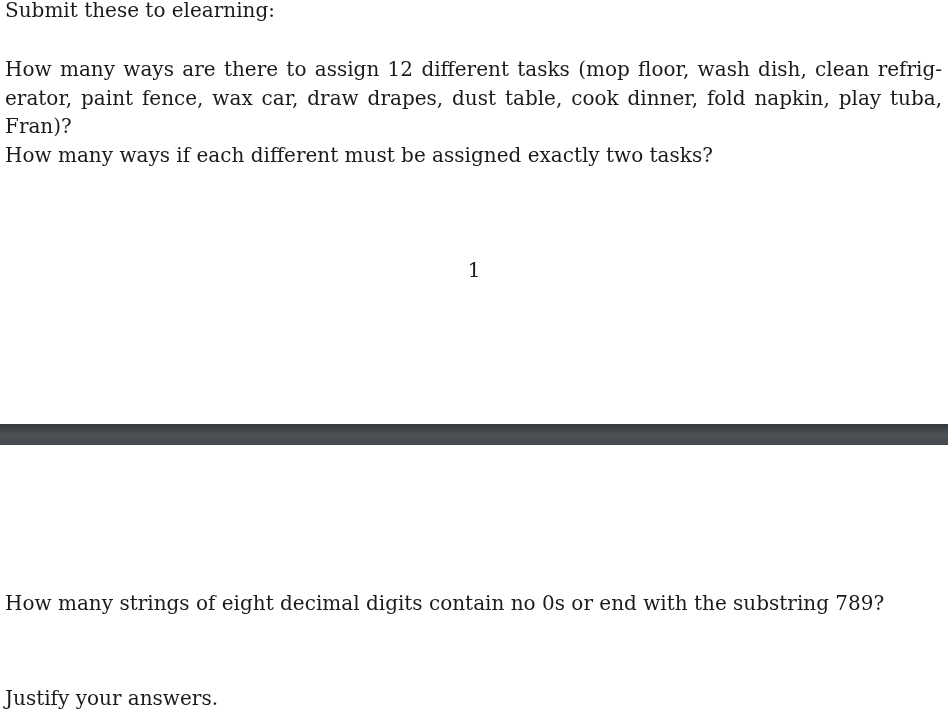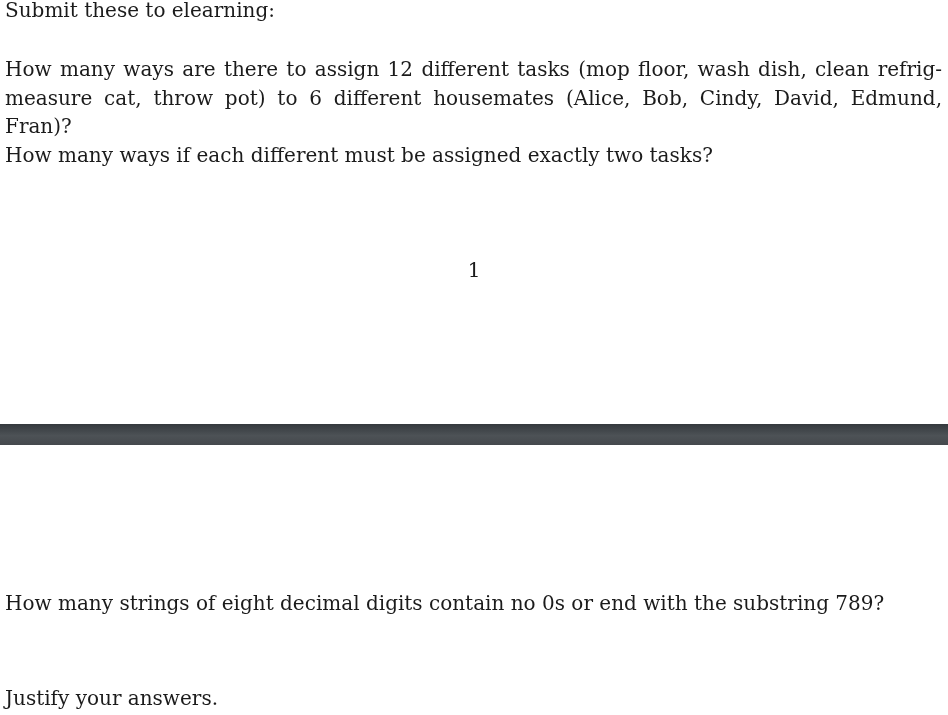--- a/index.html
+++ b/index.html
@@ -58,21 +58,21 @@
 </style>
 </head>
 <body>
 
 <div class="viewport" style="background: rgb(255, 255, 255); color: rgb(27, 27, 27);">
 
   <div class="textline" style="top:-4px">Submit these to elearning:</div>
 
   <div class="para">
     <div class="line full-justify">How many ways are there to assign 12 different tasks (mop floor, wash dish, clean refrig-</div>
-    <div class="line full-justify">measure cat, throw pot) to 6 different housemates (Alice, Bob, Cindy, David, Edmund,</div>
+    <div class="line full-justify">erator, paint fence, wax car, draw drapes, dust table, cook dinner, fold napkin, play tuba,</div>
     <div class="line">Fran)?</div>
     <div class="line">How many ways if each different must be assigned exactly two tasks?</div>
   </div>
 
   <div class="page-number">1</div>
 
   <div class="page-gap" style="background: linear-gradient(rgb(52, 57, 61) 0%, rgb(77, 82, 86) 55%, rgb(69, 73, 77) 100%);"></div>
 
   <div class="textline q2-line">How many strings of eight decimal digits contain no 0s or end with the substring 789?</div>
 

